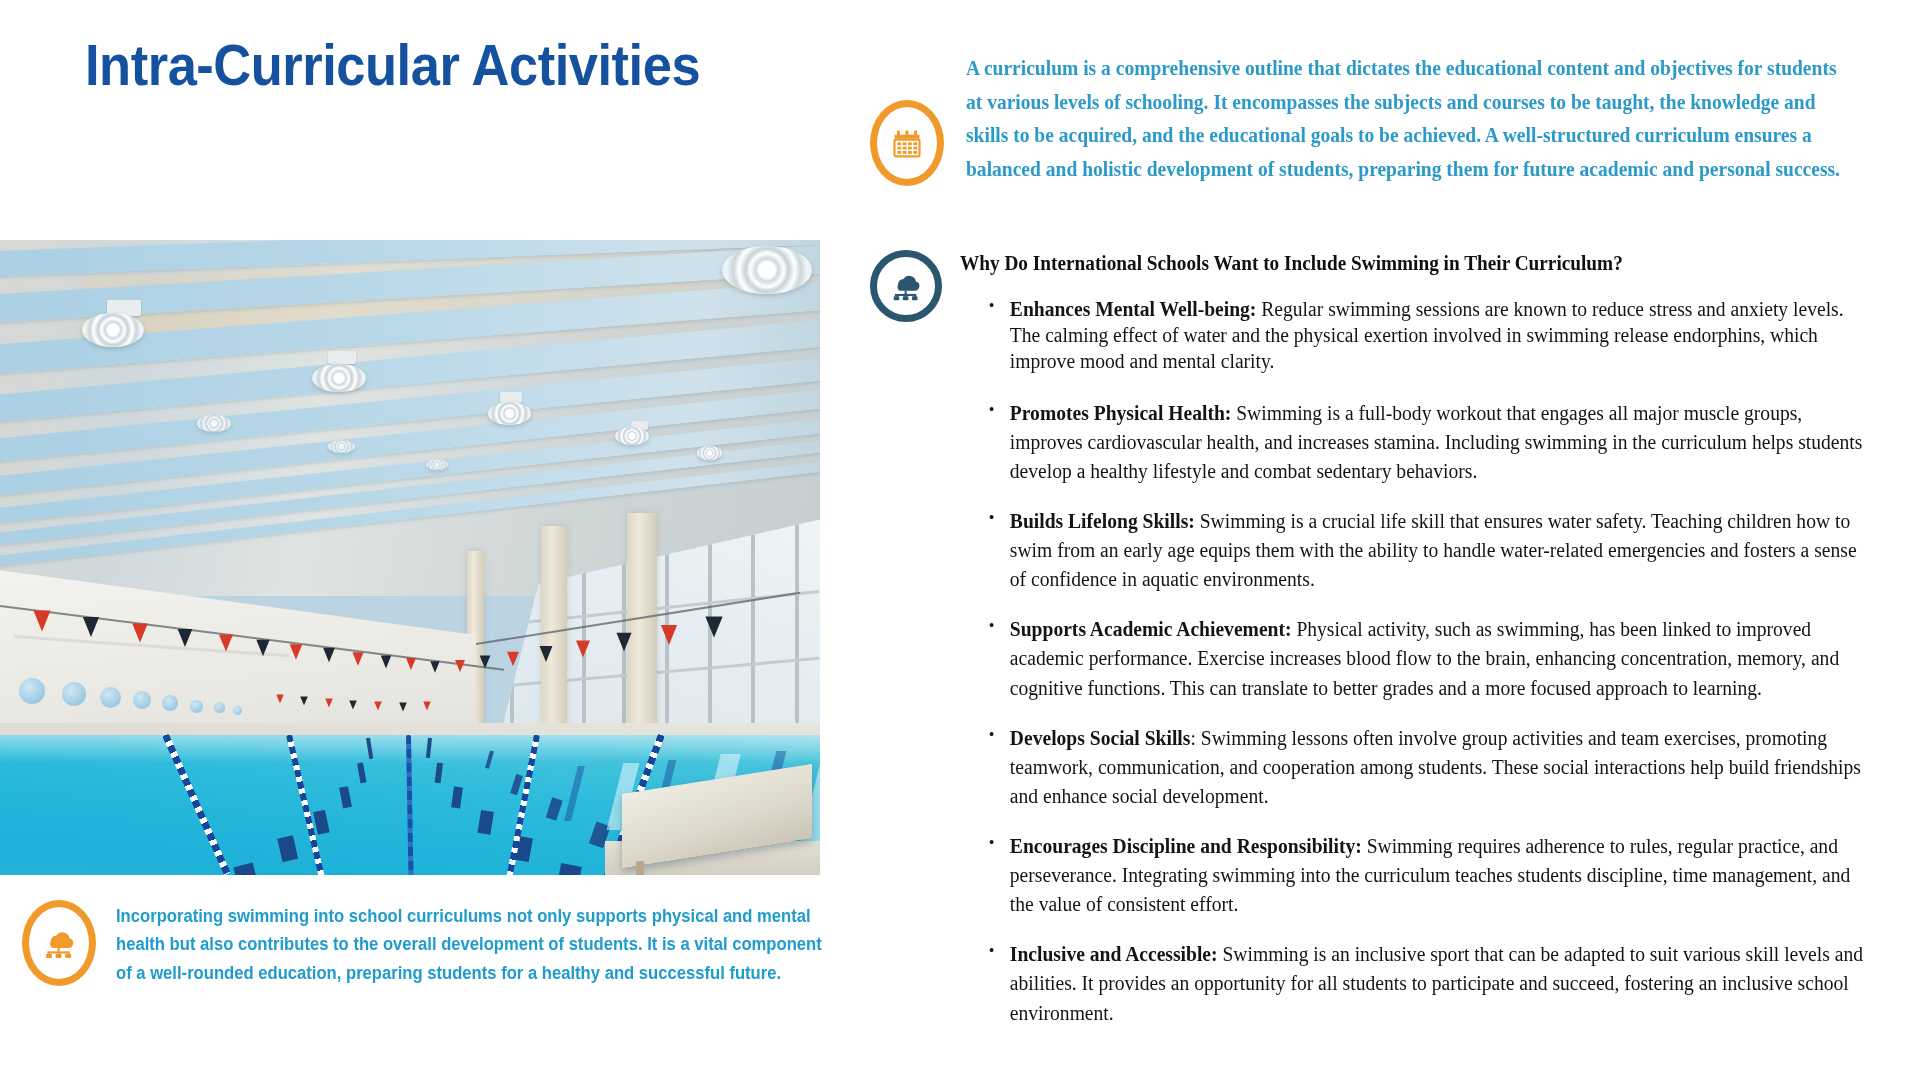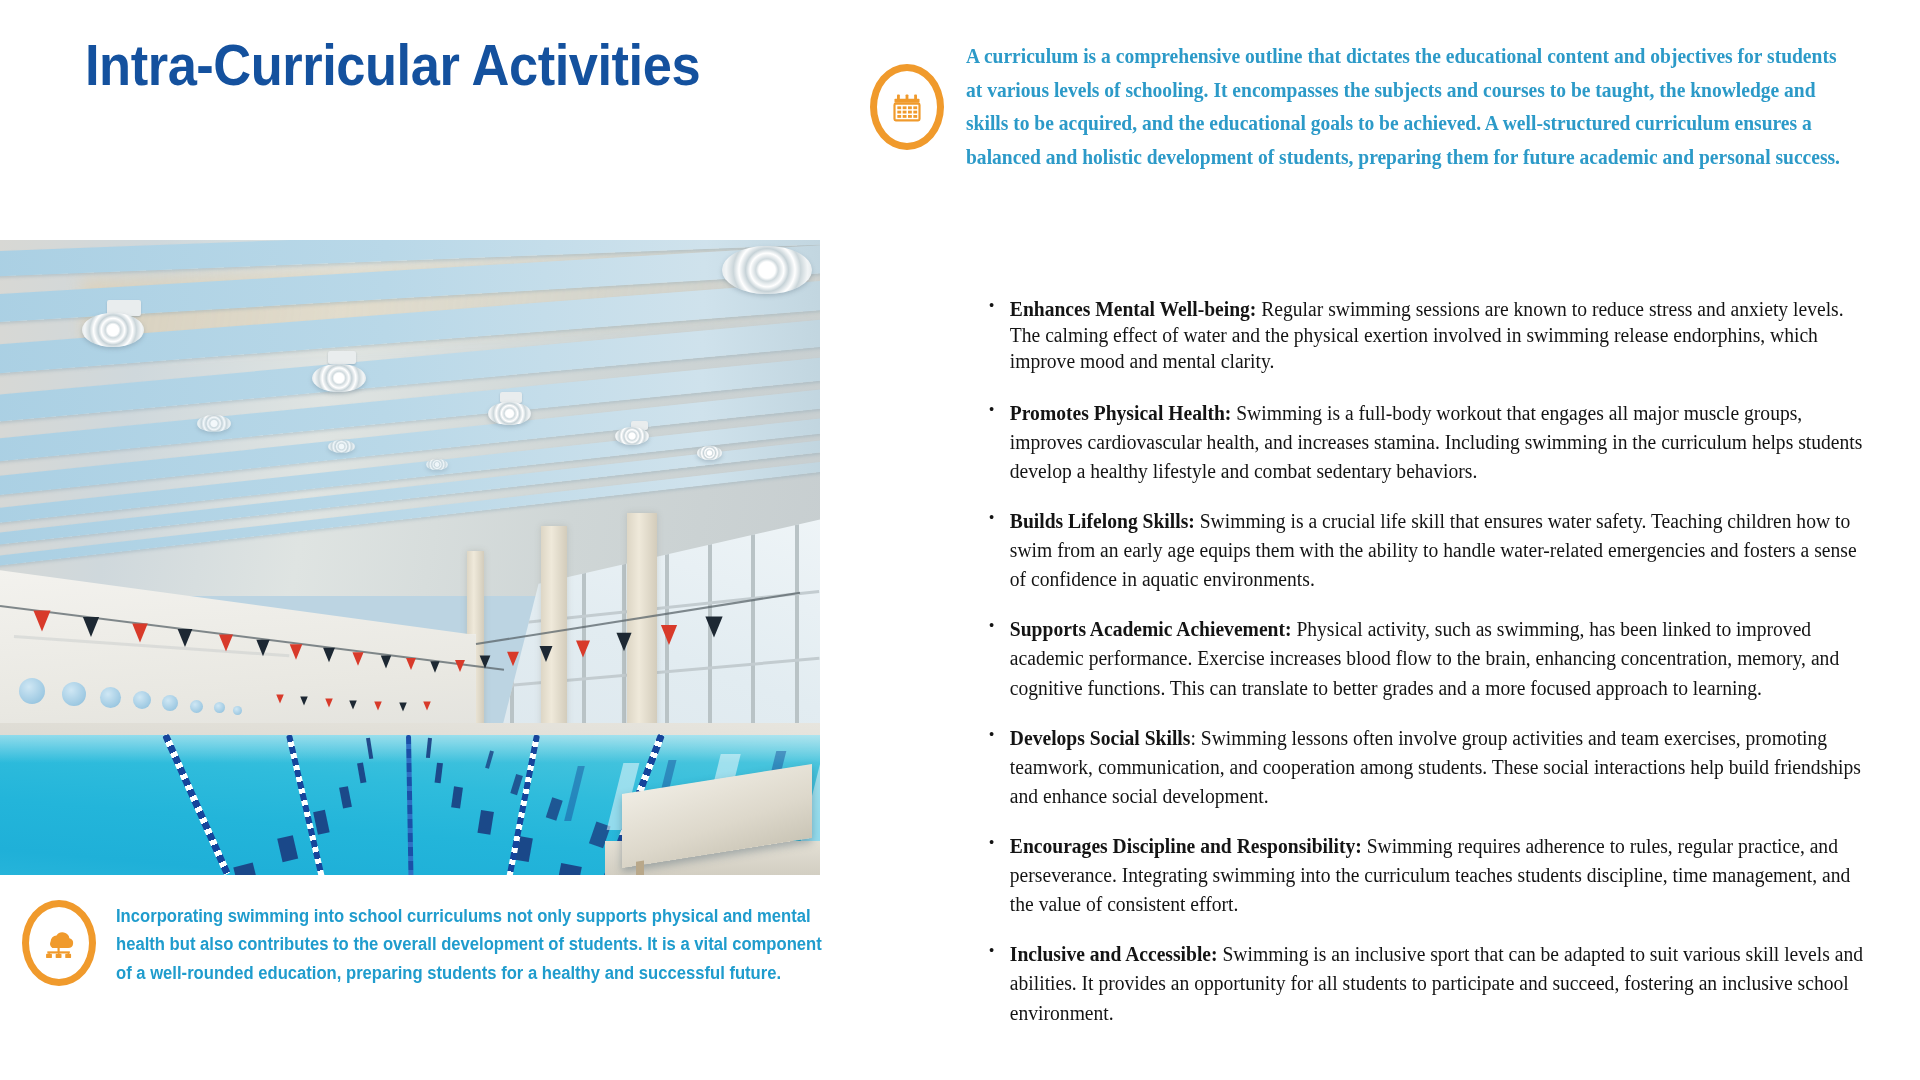--- a/index.html
+++ b/index.html
@@ -340,24 +340,24 @@
     position: absolute;
     left: 860px;
     top: 0;
     width: 1060px;
     height: 1080px;
   }
 
   .intro-row {
     position: absolute;
     left: 10px;
-    top: 40px;
+    top: 52px;
     width: 1040px;
     display: flex;
-    align-items: center;
+    align-items: flex-end;
     gap: 22px;
   }
   .intro-text {
     font-family: "Liberation Serif", serif;
     font-weight: bold;
     font-size: 21px;
     line-height: 1.60;
     color: #2c9ac8;
     transform: scaleX(0.93);
     transform-origin: left top;
@@ -612,20 +612,36 @@
             <rect x="12.4" y="33.6" width="4.6" height="3.4"></rect>
             <rect x="18.8" y="33.6" width="4.6" height="3.4"></rect>
             <rect x="25.2" y="33.6" width="4.6" height="3.4"></rect>
             <rect x="31.6" y="33.6" width="4.6" height="3.4"></rect>
           </g>
         </svg>
       </div>
       <div class="intro-text">A curriculum is a comprehensive outline that dictates the educational content and objectives for students at various levels of schooling. It encompasses the subjects and courses to be taught, the knowledge and skills to be acquired, and the educational goals to be achieved. A well-structured curriculum ensures a balanced and holistic development of students, preparing them for future academic and personal success.</div>
     </div>
 
+    <div class="section-row">
+      <div class="icon-circle-navy">
+        <svg width="38" height="38" viewBox="0 0 48 48" aria-hidden="true">
+          <path d="M14 22a7 7 0 0 1 7-7 8.5 8.5 0 0 1 15.5 3.2A6 6 0 0 1 35 30H16a6.5 6.5 0 0 1-2-8z" fill="#2c5570"></path>
+          <rect x="22.2" y="30" width="2.6" height="5" fill="#2c5570"></rect>
+          <rect x="10" y="34" width="27" height="2.6" fill="#2c5570"></rect>
+          <rect x="8.5" y="37" width="7" height="5" rx="1" fill="#2c5570"></rect>
+          <rect x="20" y="37" width="7" height="5" rx="1" fill="#2c5570"></rect>
+          <rect x="31.5" y="37" width="7" height="5" rx="1" fill="#2c5570"></rect>
+          <rect x="11.4" y="36" width="1.6" height="2" fill="#2c5570"></rect>
+          <rect x="22.9" y="36" width="1.6" height="2" fill="#2c5570"></rect>
+          <rect x="34.4" y="36" width="1.6" height="2" fill="#2c5570"></rect>
+        </svg>
+      </div>
+      <div class="section-heading">Why Do International Schools Want to Include Swimming in Their Curriculum?</div>
+    </div>
   </div>
 
   <div class="bullet-list">
       <div class="bullet-item tight"><b>Enhances Mental Well-being:</b><span> Regular swimming sessions are known to reduce stress and anxiety levels. The calming effect of water and the physical exertion involved in swimming release endorphins, which improve mood and mental clarity.</span></div>
       <div class="bullet-item"><b>Promotes Physical Health:</b><span> Swimming is a full-body workout that engages all major muscle groups, improves cardiovascular health, and increases stamina. Including swimming in the curriculum helps students develop a healthy lifestyle and combat sedentary behaviors.</span></div>
       <div class="bullet-item"><b>Builds Lifelong Skills:</b><span> Swimming is a crucial life skill that ensures water safety. Teaching children how to swim from an early age equips them with the ability to handle water-related emergencies and fosters a sense of confidence in aquatic environments.</span></div>
       <div class="bullet-item"><b>Supports Academic Achievement:</b><span> Physical activity, such as swimming, has been linked to improved academic performance. Exercise increases blood flow to the brain, enhancing concentration, memory, and cognitive functions. This can translate to better grades and a more focused approach to learning.</span></div>
       <div class="bullet-item"><b>Develops Social Skills</b><span>: Swimming lessons often involve group activities and team exercises, promoting teamwork, communication, and cooperation among students. These social interactions help build friendships and enhance social development.</span></div>
       <div class="bullet-item"><b>Encourages Discipline and Responsibility:</b><span> Swimming requires adherence to rules, regular practice, and perseverance. Integrating swimming into the curriculum teaches students discipline, time management, and the value of consistent effort.</span></div>
       <div class="bullet-item"><b>Inclusive and Accessible:</b><span> Swimming is an inclusive sport that can be adapted to suit various skill levels and abilities. It provides an opportunity for all students to participate and succeed, fostering an inclusive school environment.</span></div>

